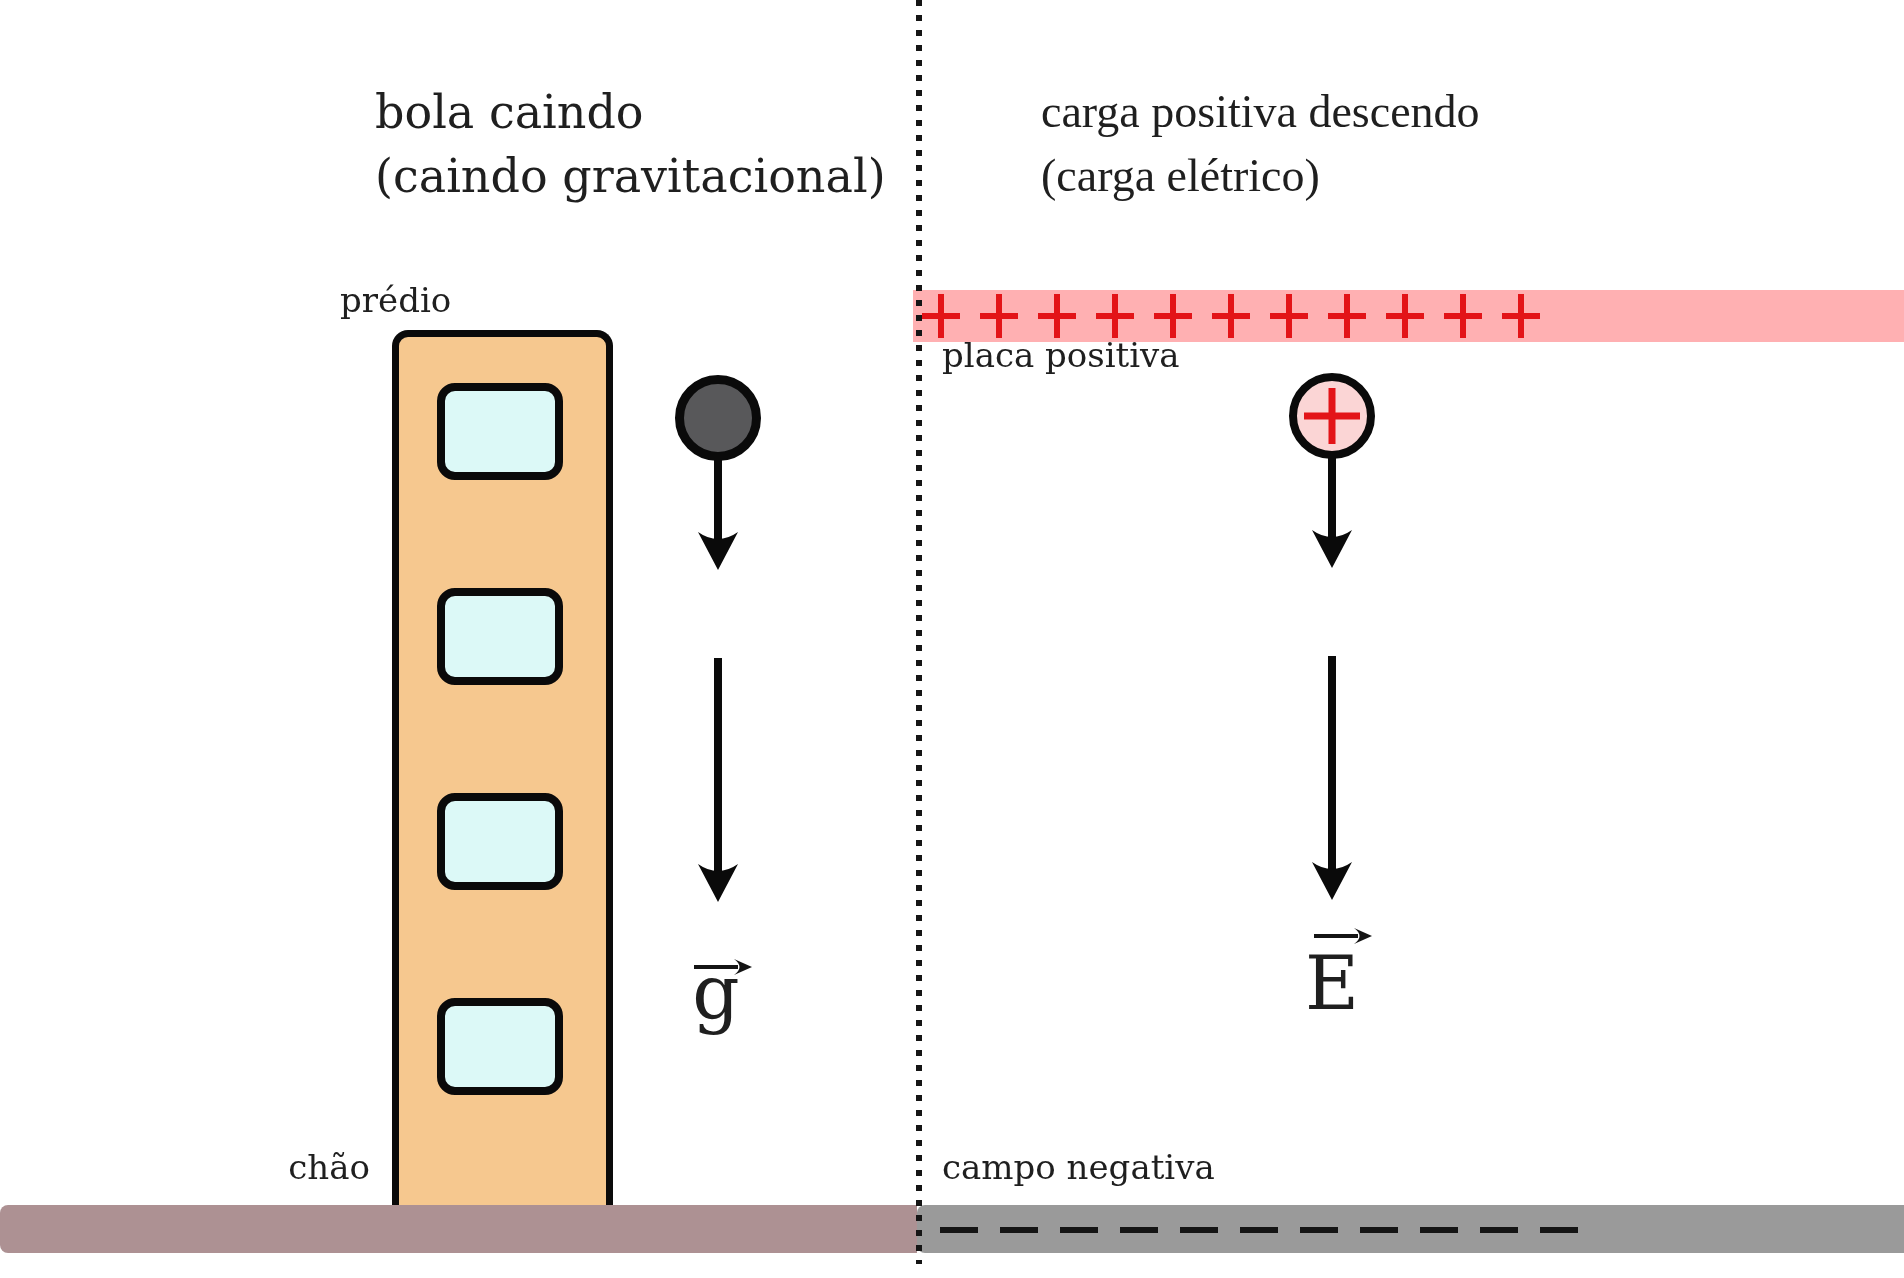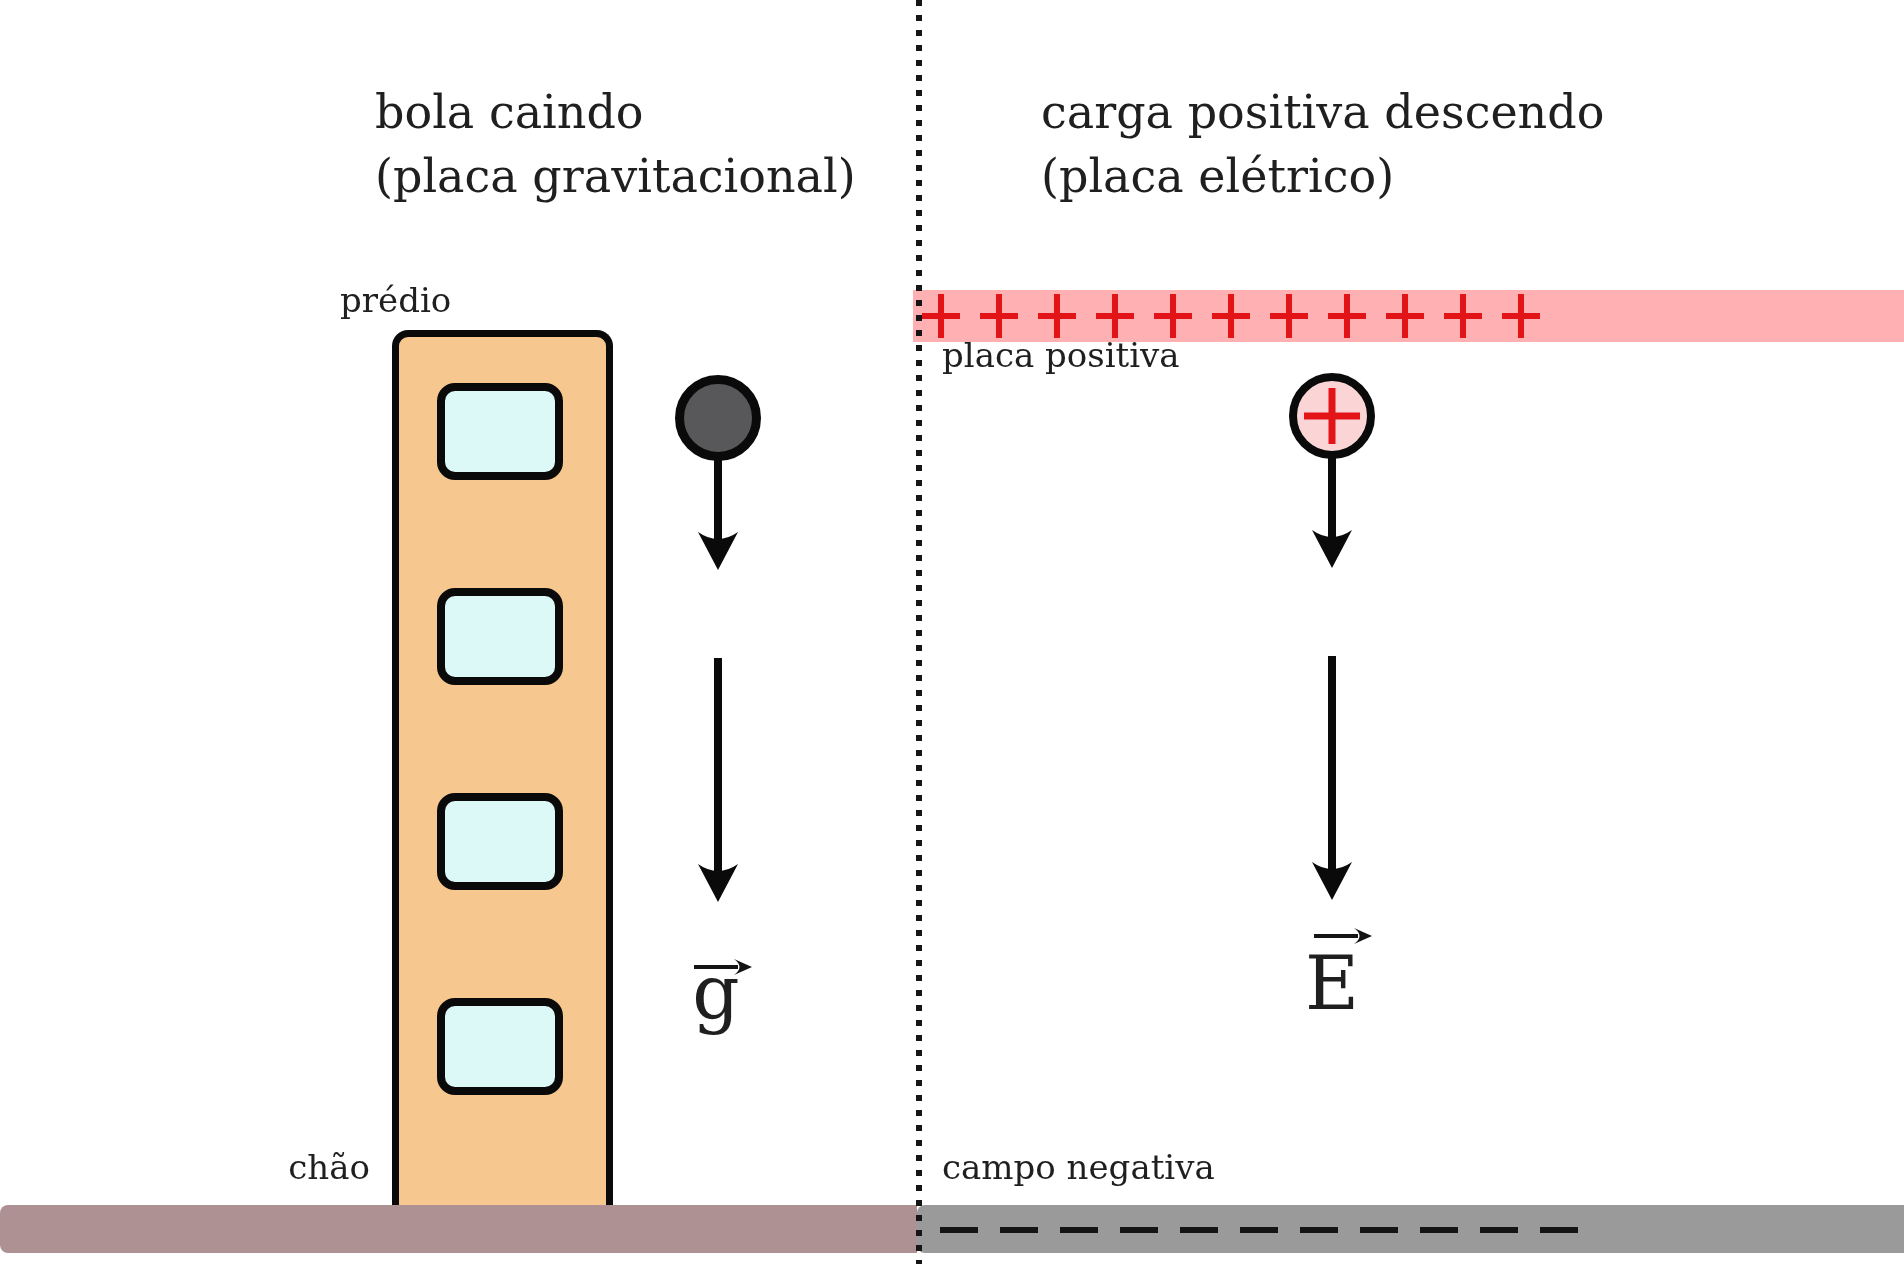--- a/index.html
+++ b/index.html
@@ -136,26 +136,26 @@
 
   svg{display:block;}
 </style>
 </head>
 <body>
 
 <div id="canvas">
 
   <div class="abs title" style="left:375px;top:80px;">
     <div>bola caindo</div>
-    <div>(placa gravitacional)</div>
+    <div>(caindo gravitacional)</div>
   </div>
 
-  <div class="abs title" style="left:1041px;top:80px;">
+  <div class="abs title" style="left:1041px;top:80px;font-family:Liberation Serif, serif;">
     <div>carga positiva descendo</div>
-    <div>(placa elétrico)</div>
+    <div>(carga elétrico)</div>
   </div>
 
   <div class="abs" id="divider"></div>
 
   <div class="abs lbl" style="left:340px;top:283px;">prédio</div>
   <div class="abs" id="building"></div>
   <div class="abs" id="windows-layer" style="left:0;top:0;width:100%;height:100%;">
       <div class="window" style="left: 437px; top: 383px;"></div>
       <div class="window" style="left: 437px; top: 588px;"></div>
       <div class="window" style="left: 437px; top: 793px;"></div>

